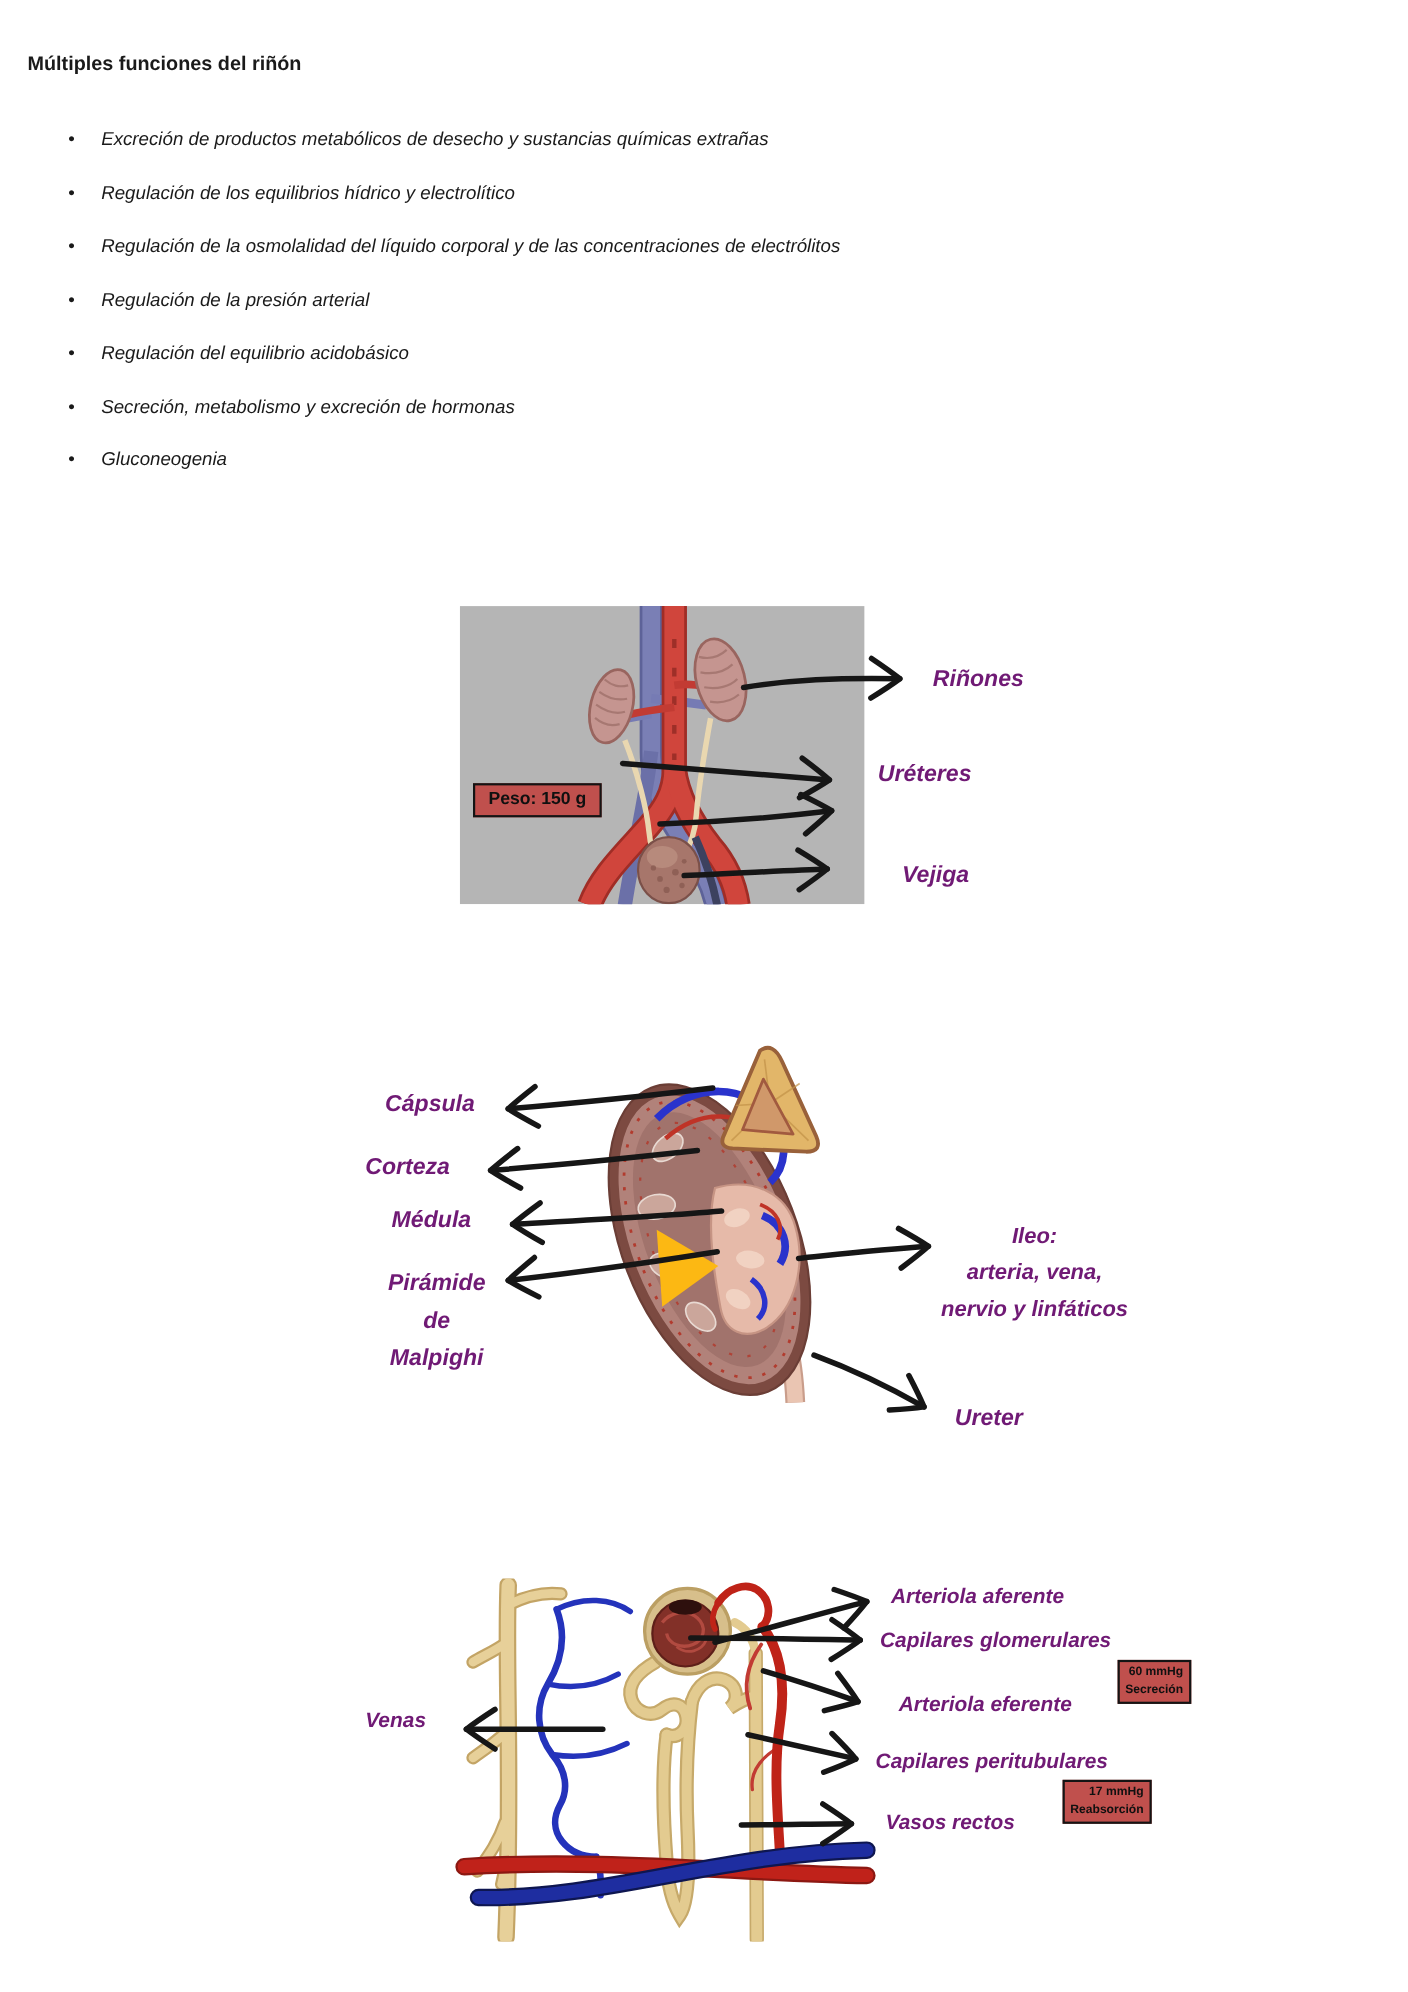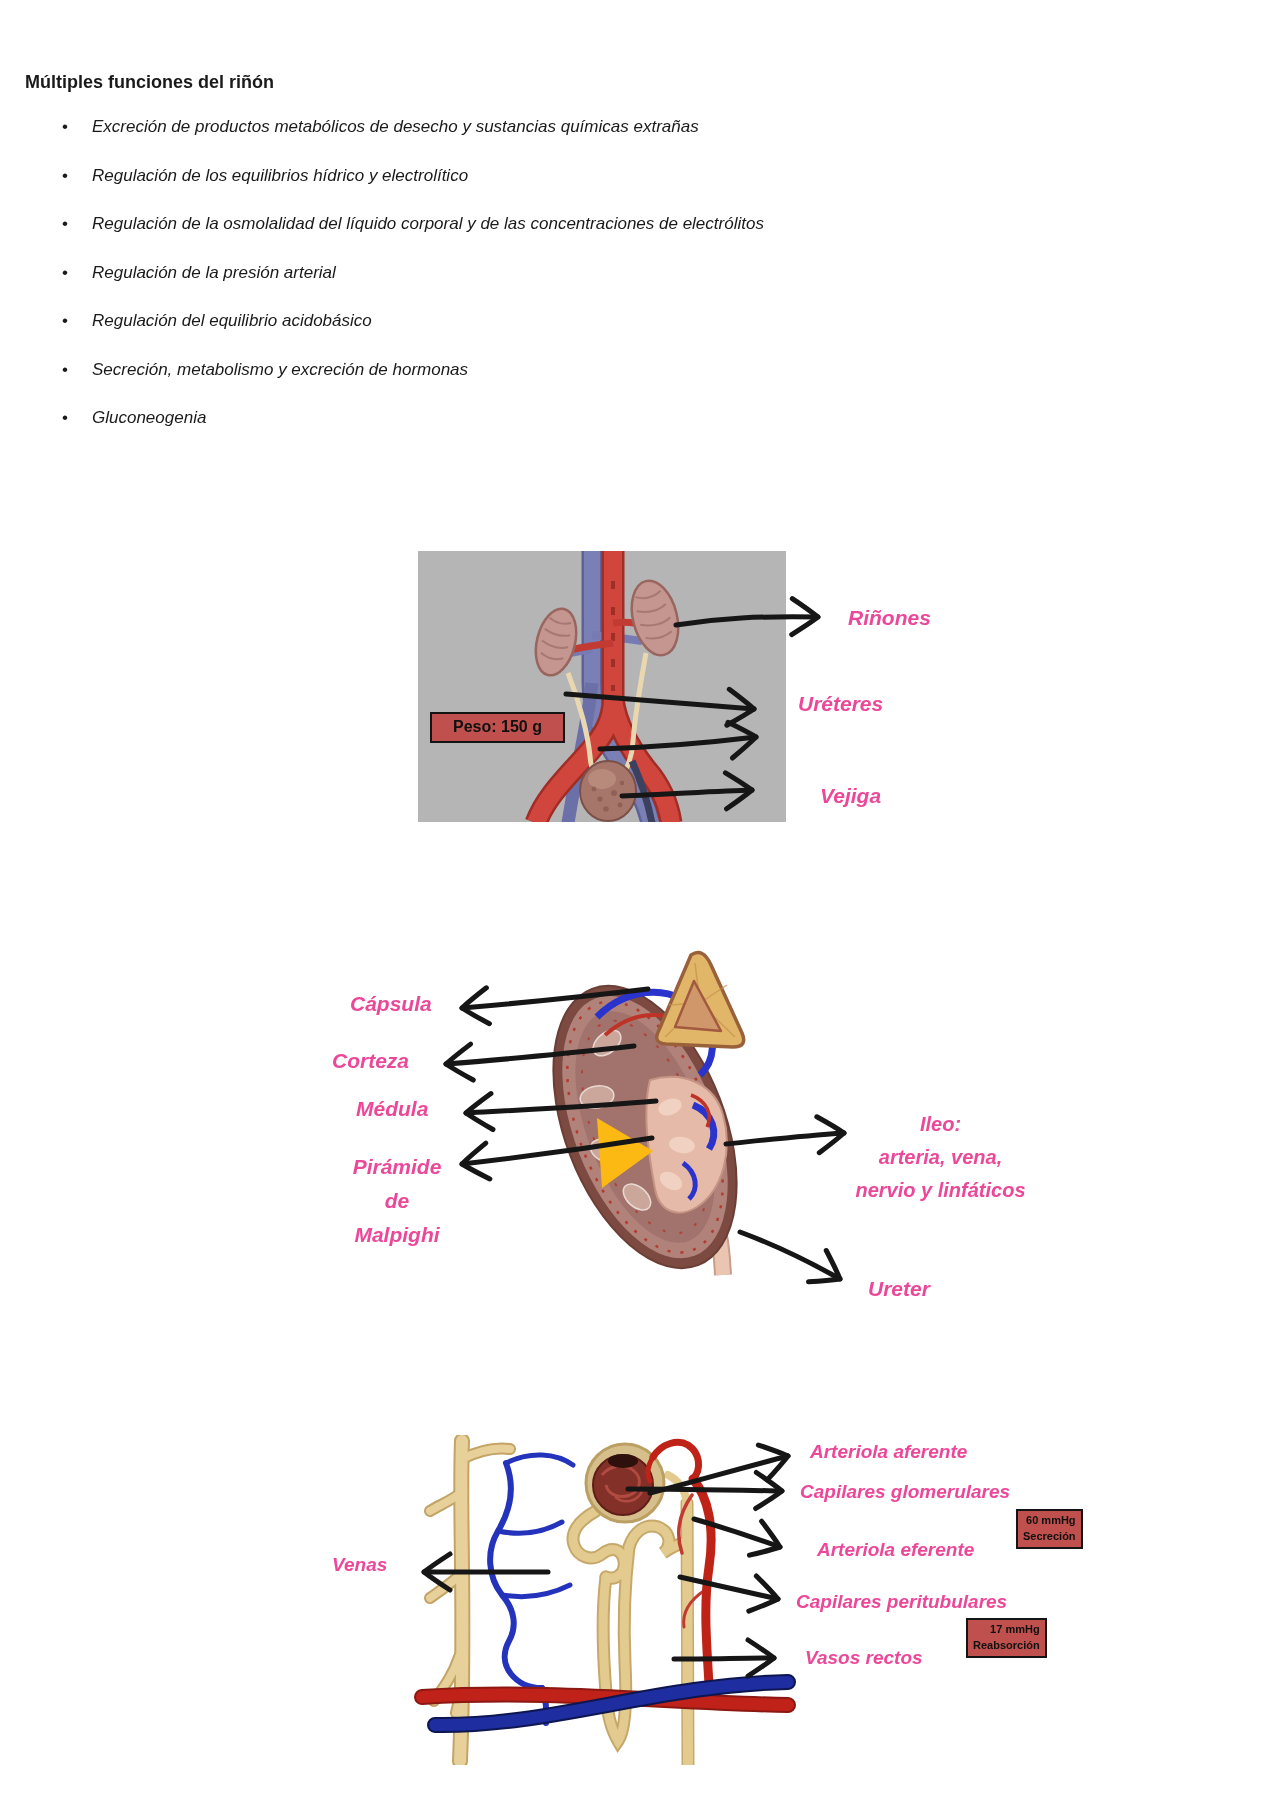--- a/index.html
+++ b/index.html
@@ -1,31 +1,31 @@
 <!DOCTYPE html>
 <html><head>
 <meta charset="utf-8">
 <style>
   html,body{margin:0;padding:0;background:#fff;}
   #page{position:relative;width:1280px;height:1811px;background:#ffffff;overflow:hidden;
         font-family:"Liberation Sans",sans-serif;color:#1a1a1a;}
   svg.fig{position:absolute;z-index:1;}
   #arrows{position:absolute;left:0;top:0;z-index:5;pointer-events:none;}
-  .lbl{position:absolute;z-index:6;font-weight:bold;font-style:italic;color:#ec4899;white-space:nowrap;}
+  .lbl{position:absolute;z-index:6;font-weight:bold;font-style:italic;color:#701a75;white-space:nowrap;}
   .f21{font-size:21px;} .f20{font-size:20px;} .f19{font-size:19px;}
   .title-line{position:absolute;top:22px;left:0;width:100%;text-align:center;font-size:19px;z-index:6;}
   .title-chapter{font-weight:bold;font-style:italic;text-decoration:underline;}
-  .sec-head{position:absolute;left:25px;top:72px;font-size:18px;font-weight:bold;z-index:6;}
+  .sec-head{position:absolute;left:25px;top:48px;font-size:18px;font-weight:bold;z-index:6;}
   .bullet-row{position:absolute;left:0;z-index:6;}
   .bullet-dot{position:absolute;left:62px;font-size:17px;}
   .bullet-text{position:absolute;left:92px;font-size:17px;font-style:italic;white-space:nowrap;}
   .fig1-head{position:absolute;top:500px;left:0;width:1242px;text-align:center;font-size:18px;font-weight:bold;z-index:6;}
   .badge{position:absolute;z-index:7;background:#c0504d;border:2px solid #141414;color:#101010;
          font-weight:bold;box-sizing:border-box;}
-  .badge-peso{left:430px;top:712px;width:135px;height:31px;font-size:16px;text-align:center;line-height:26px;}
+  .badge-peso{left:430px;top:712px;width:117px;height:31px;font-size:16px;text-align:center;line-height:26px;}
   .badge-sm{font-size:11px;line-height:1.45;padding:2px 5px;text-align:right;font-style:normal;}
   .badge-filt{left:1016px;top:1509px;}
   .badge-reab{left:966px;top:1618px;}
   .center-block{text-align:center;}
 </style>
 </head>
 <body>
 
 <div id="page">
 

